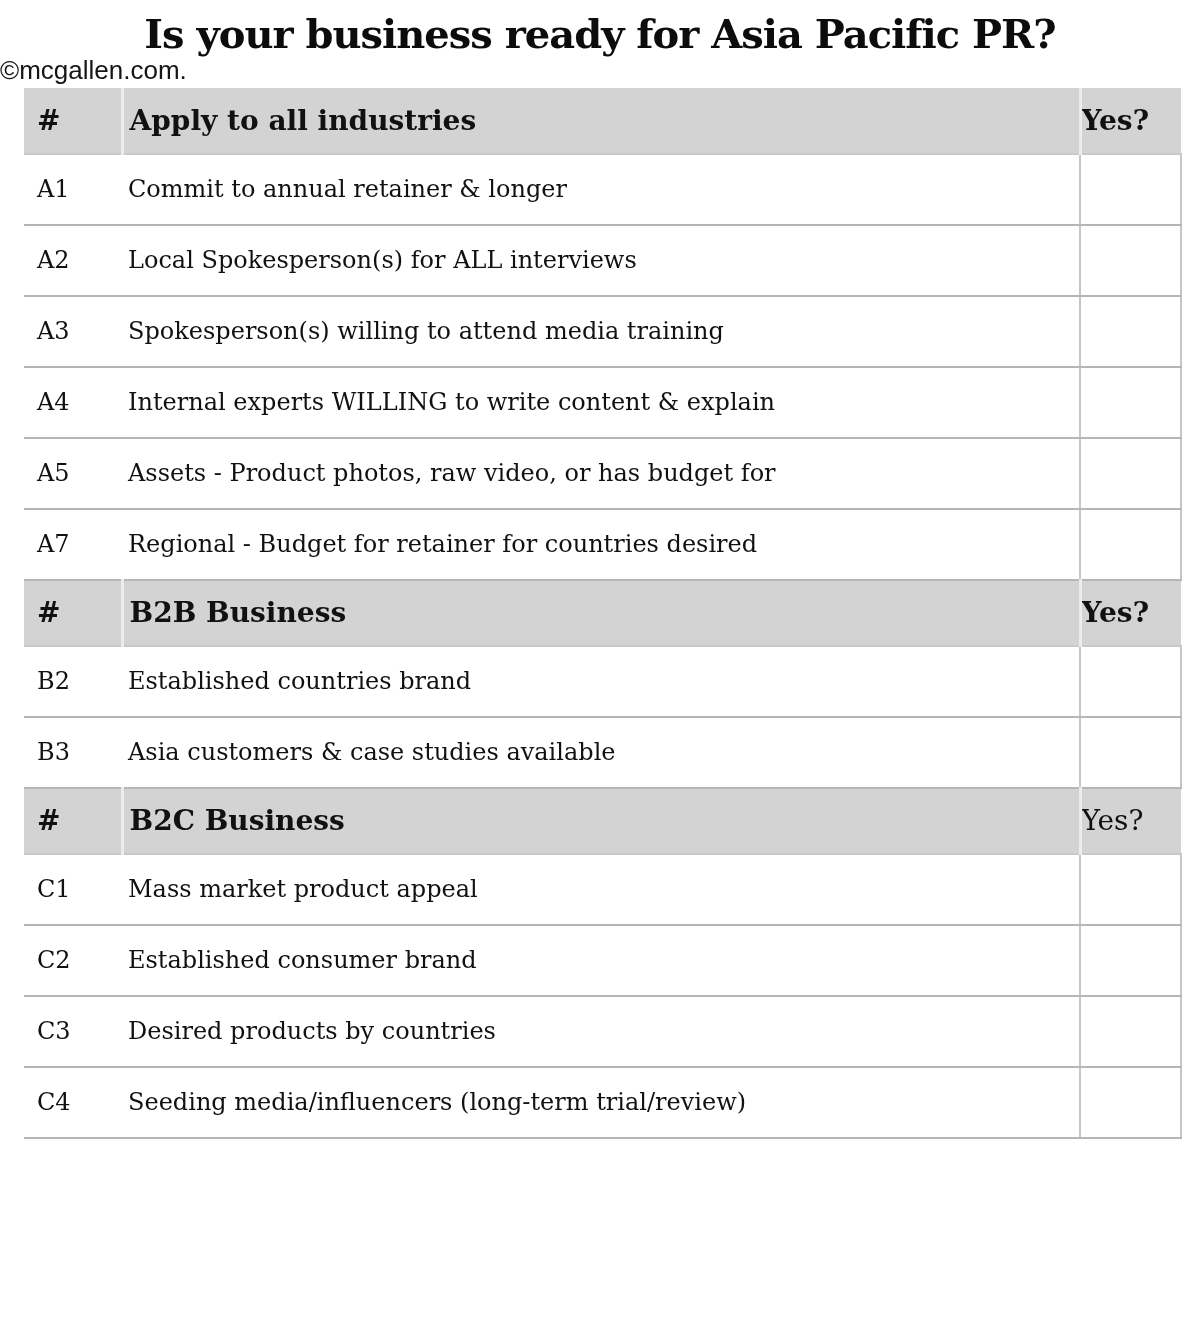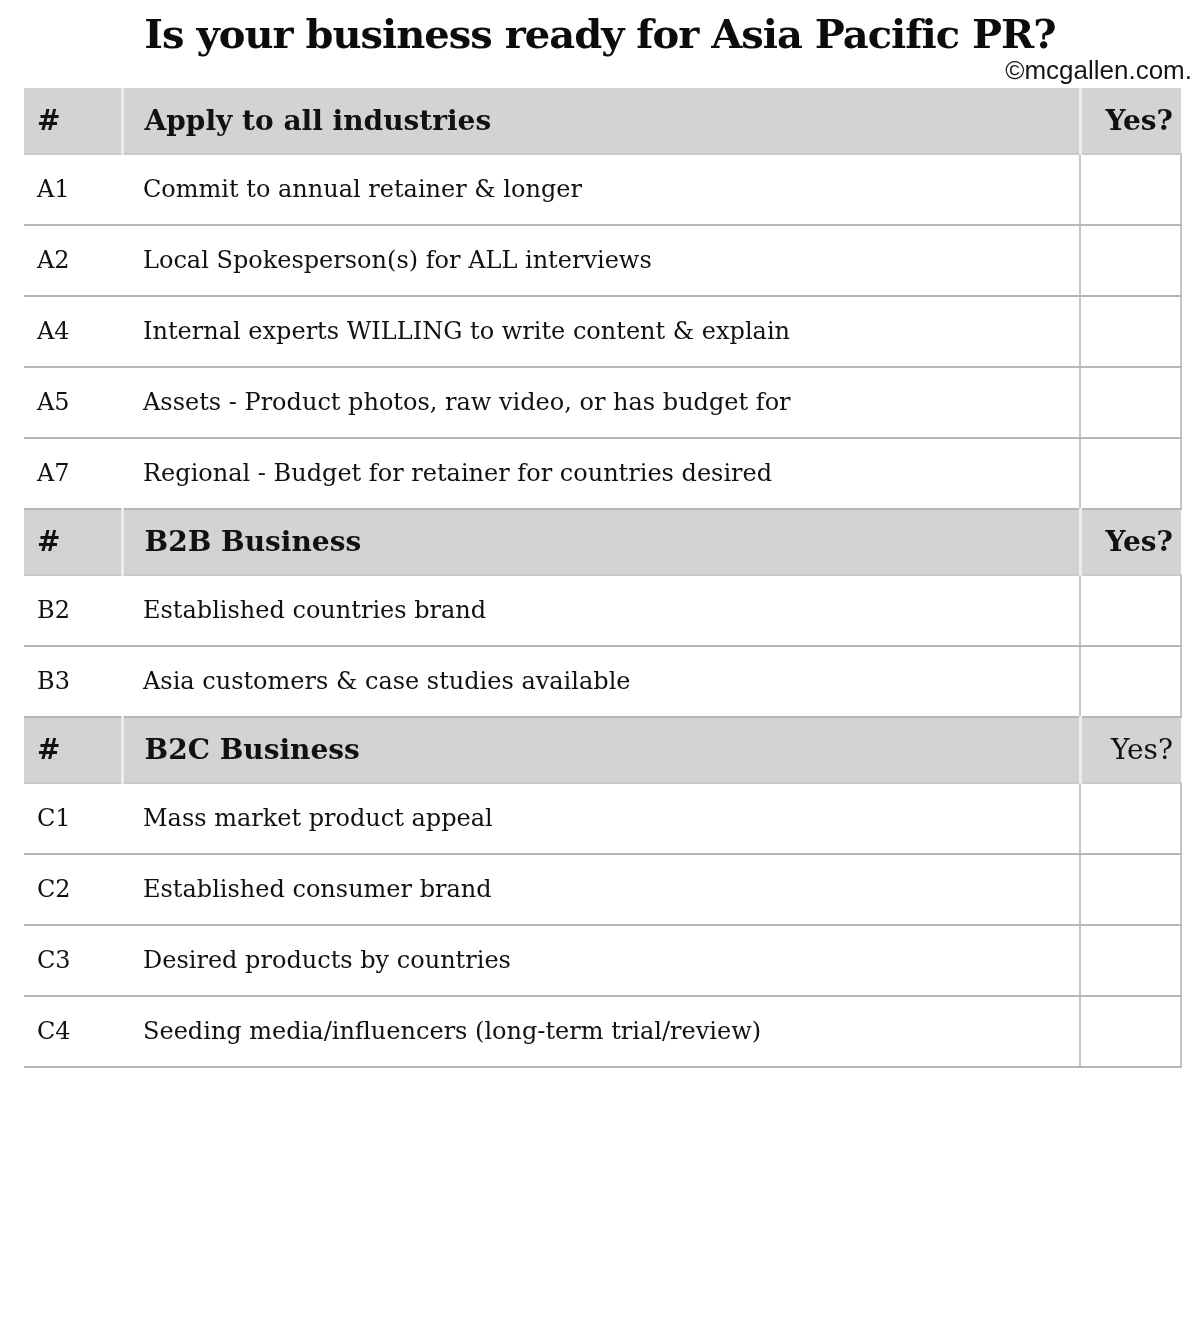--- a/index.html
+++ b/index.html
@@ -18,21 +18,20 @@
     text-align: center;
     font-size: 40px;
     font-weight: bold;
     letter-spacing: -1px;
     line-height: 1.2;
     color: #0c0c0c;
   }
 
   .credit {
     margin: -2px 8px 0 0;
-    text-align: right;
     font-family: "Liberation Sans", "DejaVu Sans", sans-serif;
     font-size: 26px;
     line-height: 1.1;
     color: #151515;
   }
 
   table.checklist {
     margin-left: 24px;
     margin-top: 3px;
     width: 1157px;
@@ -48,38 +47,38 @@
   
   tr.sec { background: #d3d3d3; height: 66px; }
   tr.sec td {
     font-size: 28px;
     font-weight: bold;
     border-bottom: 2px solid #c9c9c9;
   }
   tr.sec td.desc { border-left: 3px solid #ececec; }
   tr.sec td.yes  {
     border-left: 3px solid #ececec;
-    text-align: right;
-    padding: 8px;
+    text-align: left;
+    padding: 0;
   }
   tr.sec td.yes.regular { font-weight: normal; }
 
   
   tr.row { height: 71px; }
   tr.row td {
     font-size: 24px;
     border-bottom: 2px solid #b6b6b6;
   }
   tr.row td.yes {
     border-left: 2px solid #c6c6c6;
     border-right: 2px solid #c6c6c6;
   }
 
   td.num  { padding-left: 13px; }
-  td.desc { padding-left: 21px; }
+  td.desc { padding-left: 6px; }
 </style>
 </head>
 <body>
 
 <div class="page">
 
   <h1 class="title">Is your business ready for Asia Pacific PR?</h1>
 
   <div class="credit">©mcgallen.com.</div>
 
@@ -97,20 +96,25 @@
         <td class="yes">Yes?</td>
       </tr>
       <tr class="row">
         <td class="num">A1</td>
         <td class="desc">Commit to annual retainer &amp; longer</td>
         <td class="yes"></td>
       </tr>
       <tr class="row">
         <td class="num">A2</td>
         <td class="desc">Local Spokesperson(s) for ALL interviews</td>
+        <td class="yes"></td>
+      </tr>
+      <tr class="row">
+        <td class="num">A3</td>
+        <td class="desc">Spokesperson(s) willing to attend media training</td>
         <td class="yes"></td>
       </tr>
       <tr class="row">
         <td class="num">A4</td>
         <td class="desc">Internal experts WILLING to write content &amp; explain</td>
         <td class="yes"></td>
       </tr>
       <tr class="row">
         <td class="num">A5</td>
         <td class="desc">Assets - Product photos, raw video, or has budget for</td>

